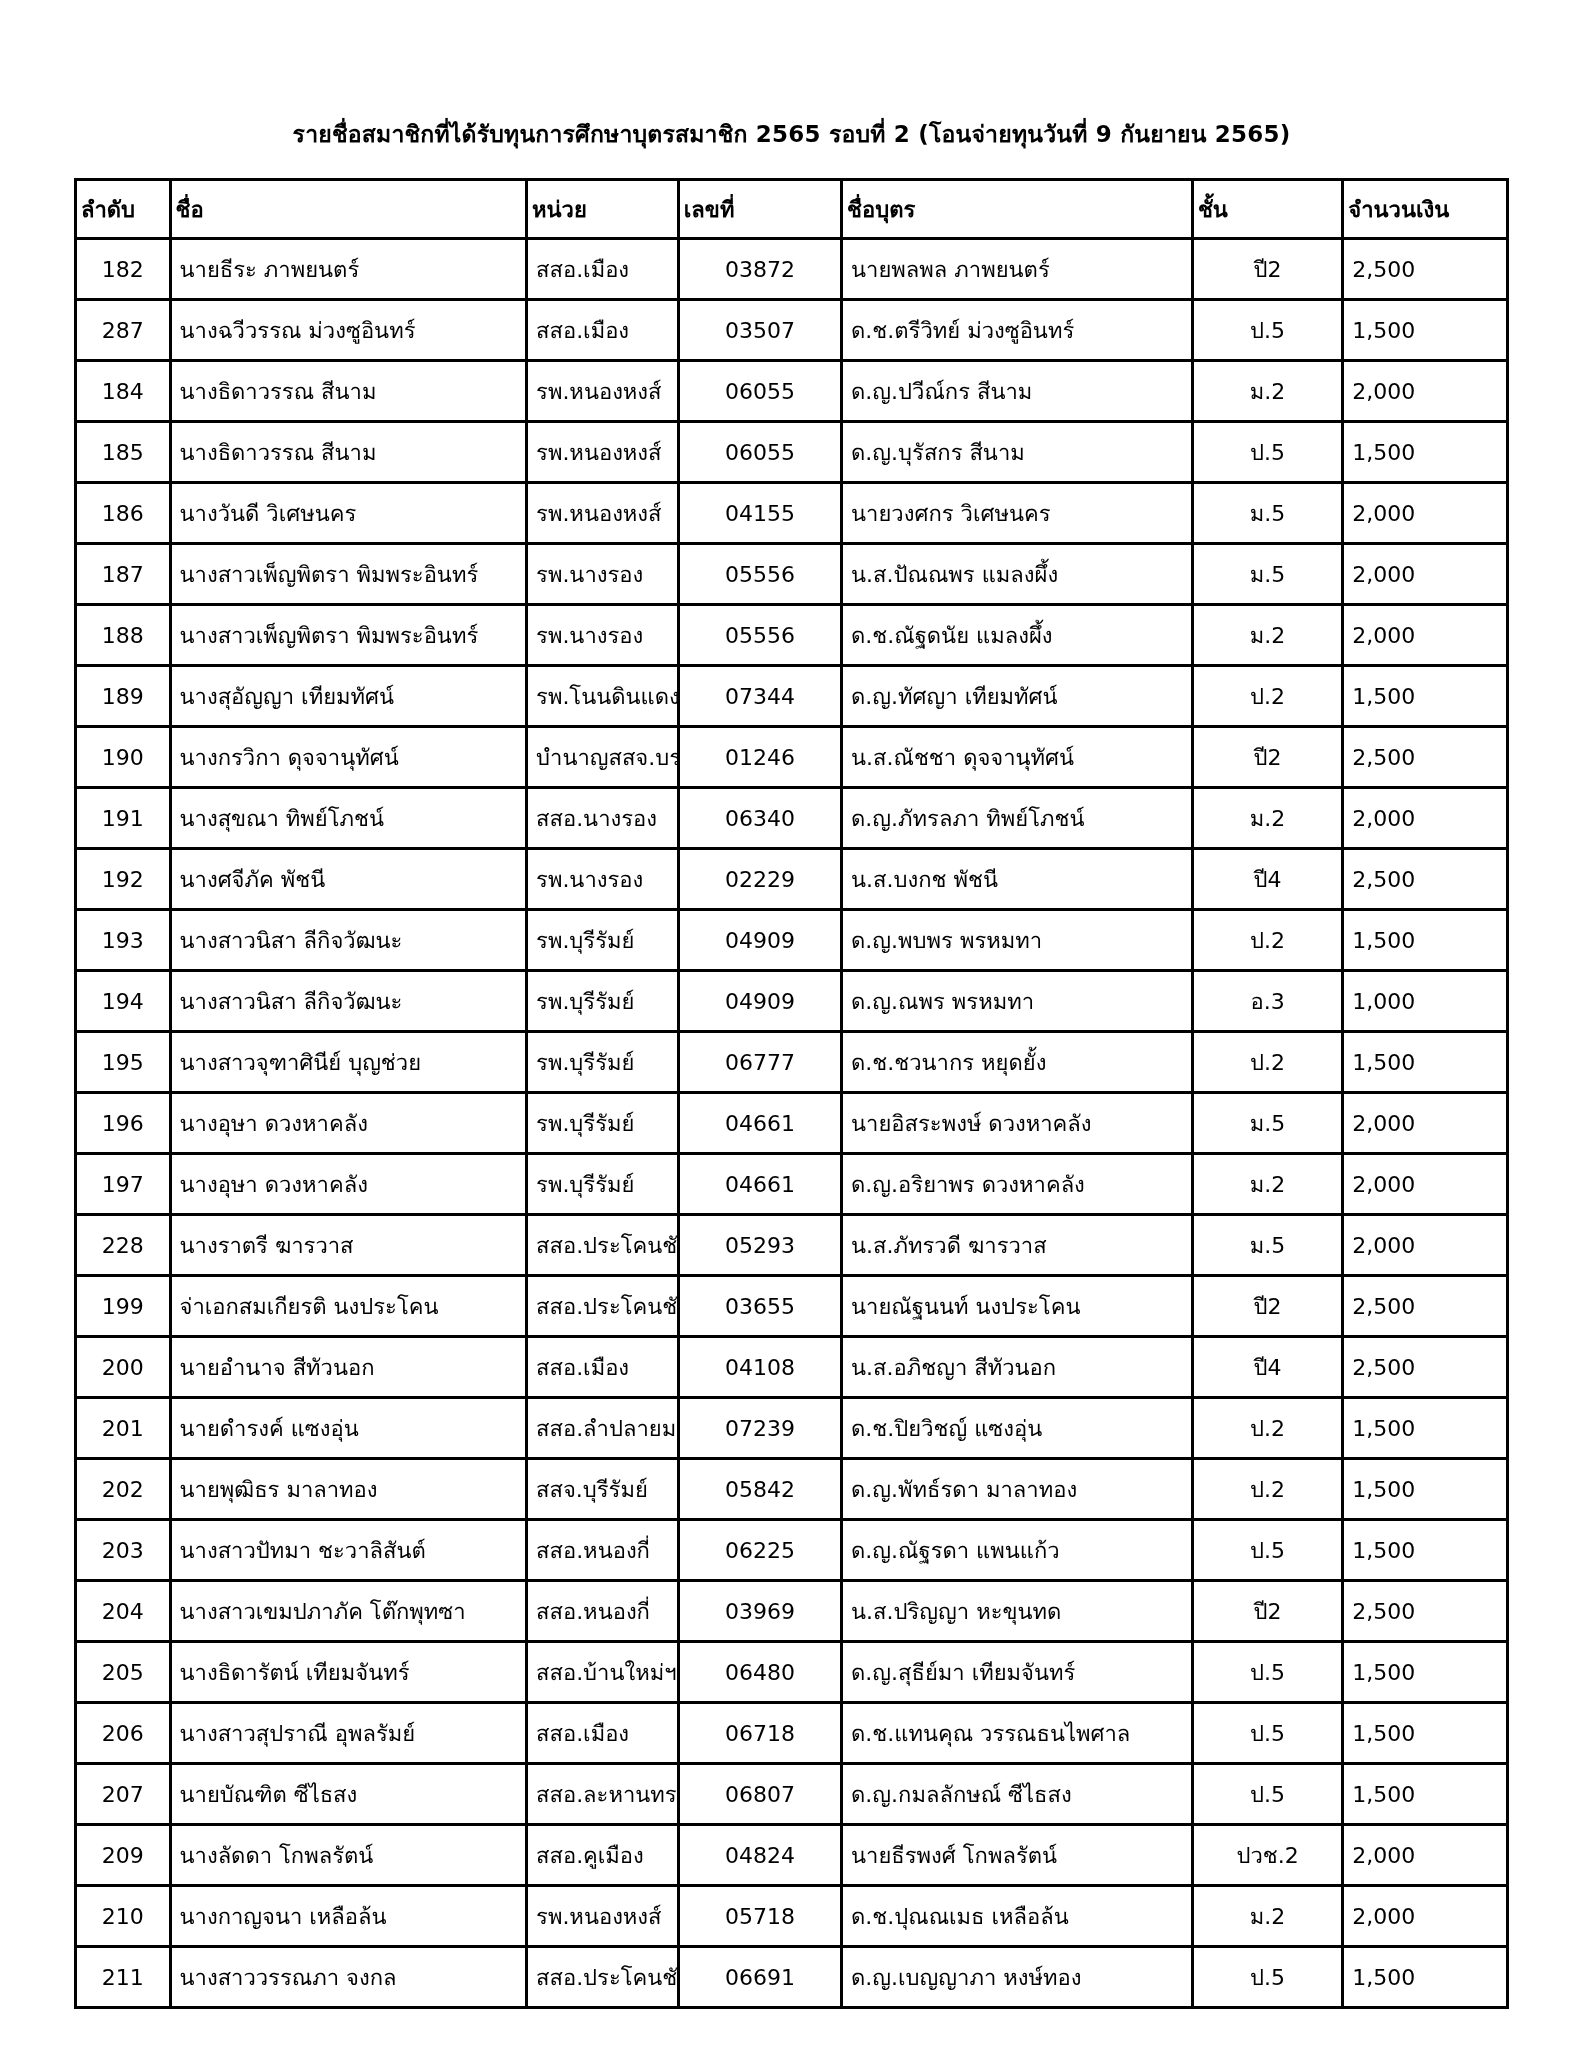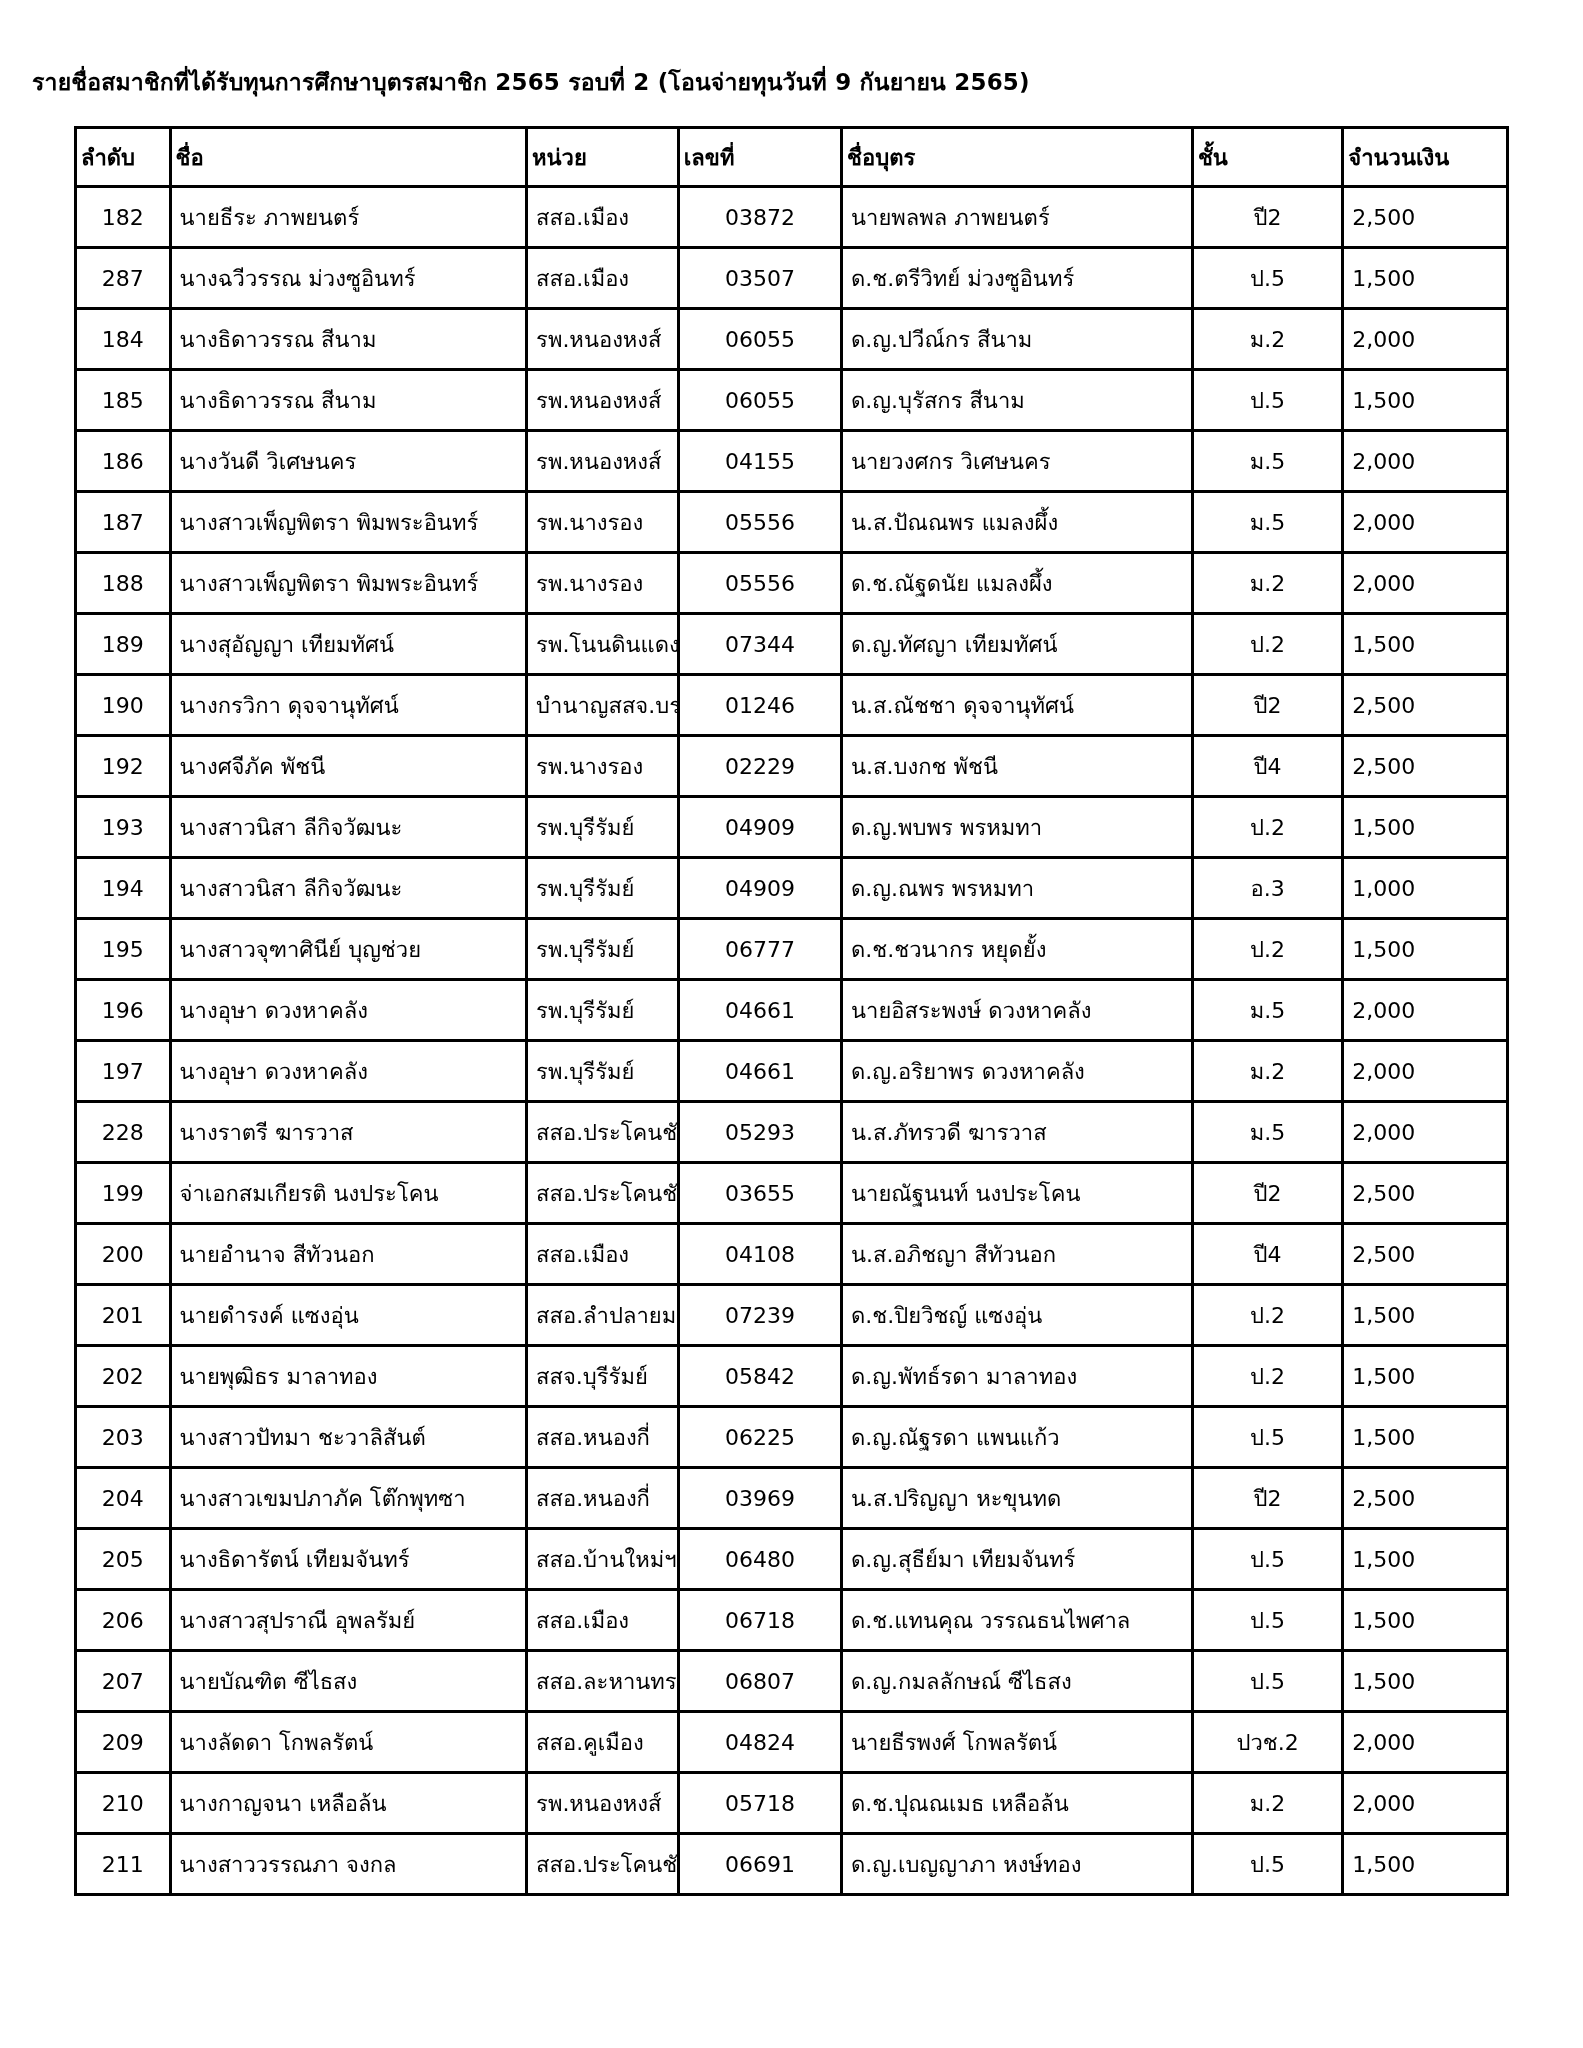--- a/index.html
+++ b/index.html
@@ -14,25 +14,25 @@
     color: #000;
     position: relative;
   }
   .page {
     width: 1583px;
     height: 2048px;
     background: #fff;
     overflow: hidden;
   }
   .doc-title {
-    padding-top: 64px;
+    padding-top: 116px;
+    text-align: center;
     font-size: 23px;
     font-weight: bold;
     letter-spacing: 0.2px;
-    margin-left: 32px;
   }
   table.member-table {
     border-collapse: collapse;
     table-layout: fixed;
     width: 1435px;
     margin: 26px auto 0 auto;
     border: 3px solid #000;
   }
   table.member-table th,
   table.member-table td {
@@ -159,20 +159,29 @@
         <tr>
           <td class="align-center">190</td>
           <td class="align-left">นางกรวิกา  ดุจจานุทัศน์</td>
           <td class="align-left">บำนาญสสจ.บร.</td>
           <td class="align-center">01246</td>
           <td class="align-left">น.ส.ณัชชา  ดุจจานุทัศน์</td>
           <td class="align-center">ปี2</td>
           <td class="align-right">2,500</td>
         </tr>
         <tr>
+          <td class="align-center">191</td>
+          <td class="align-left">นางสุขณา  ทิพย์โภชน์</td>
+          <td class="align-left">สสอ.นางรอง</td>
+          <td class="align-center">06340</td>
+          <td class="align-left">ด.ญ.ภัทรลภา  ทิพย์โภชน์</td>
+          <td class="align-center">ม.2</td>
+          <td class="align-right">2,000</td>
+        </tr>
+        <tr>
           <td class="align-center">192</td>
           <td class="align-left">นางศจีภัค  พัชนี</td>
           <td class="align-left">รพ.นางรอง</td>
           <td class="align-center">02229</td>
           <td class="align-left">น.ส.บงกช  พัชนี</td>
           <td class="align-center">ปี4</td>
           <td class="align-right">2,500</td>
         </tr>
         <tr>
           <td class="align-center">193</td>

